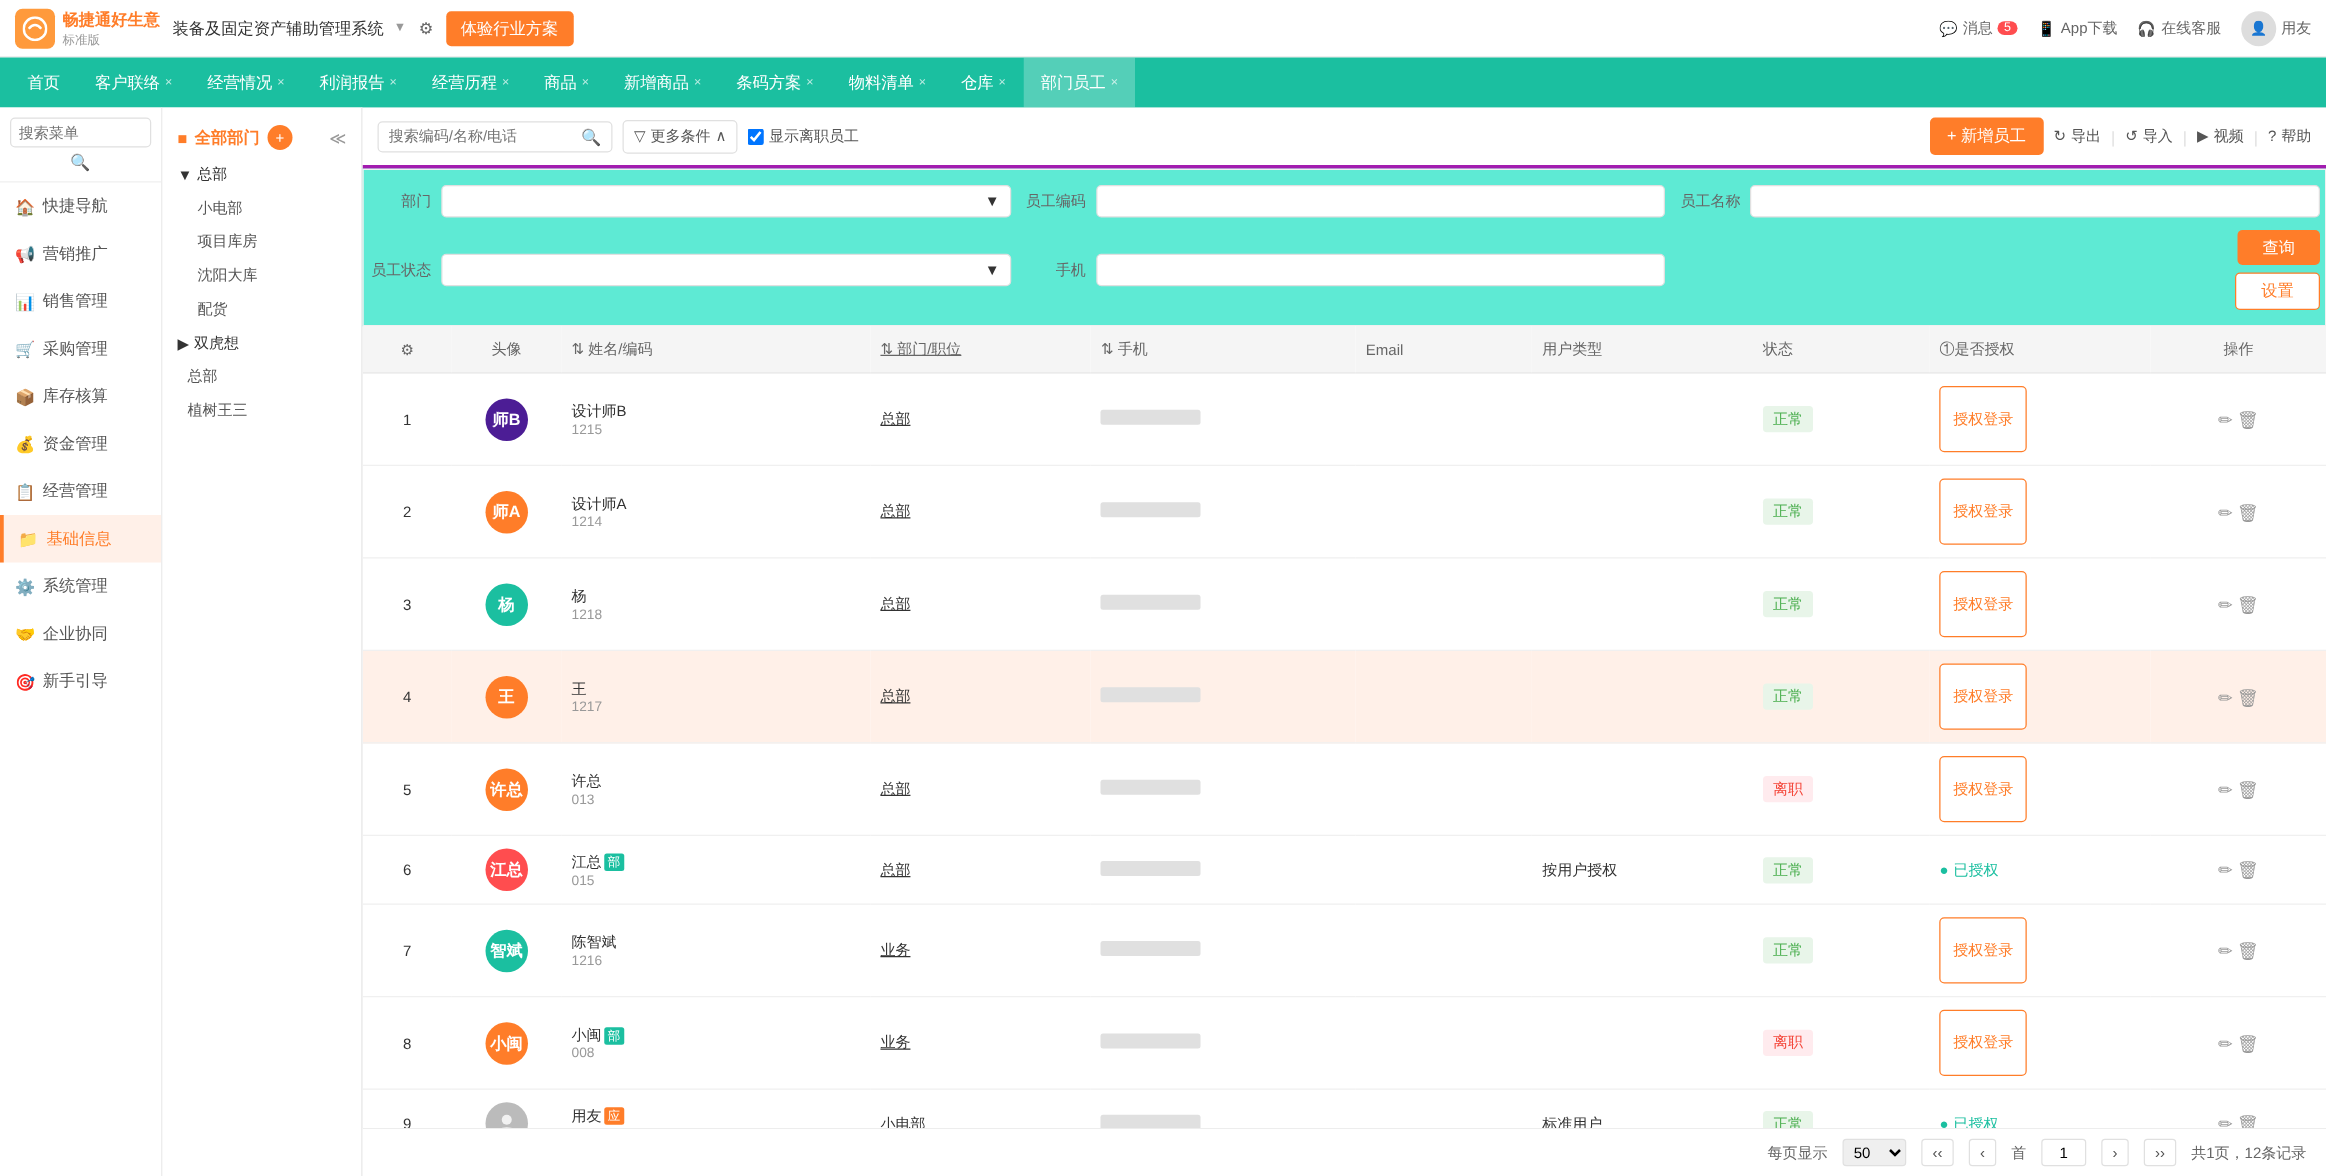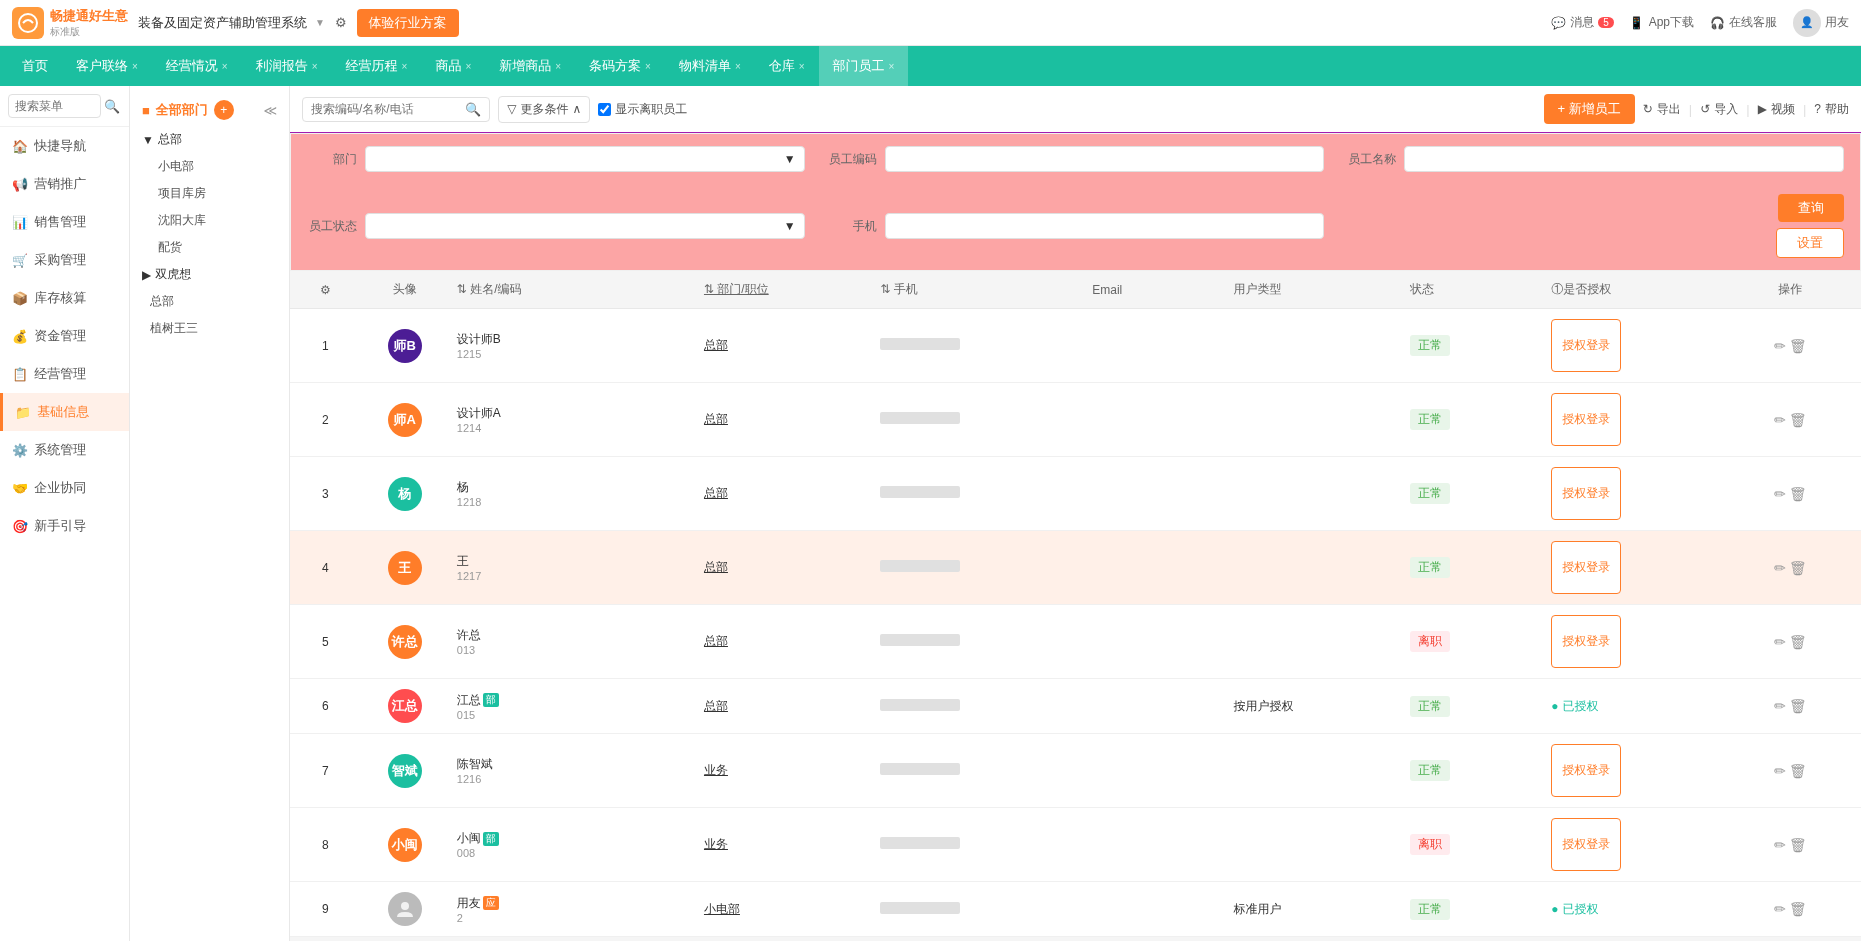--- a/index.html
+++ b/index.html
@@ -55,32 +55,32 @@
     .dept-btn { background: #ff7d29; color: #fff; border: none; border-radius: 50%; width: 20px; height: 20px; font-size: 12px; cursor: pointer; display: flex; align-items: center; justify-content: center; }
     .dept-collapse { color: #999; cursor: pointer; margin-left: auto; }
     .dept-item { padding: 5px 12px 5px 20px; cursor: pointer; font-size: 12px; color: #555; }
     .dept-item.indent1 { padding-left: 28px; }
     .dept-section-title { padding: 5px 12px; font-size: 12px; color: #333; display: flex; align-items: center; gap: 4px; }
 
     
     .content { flex: 1; display: flex; flex-direction: column; overflow: hidden; }
 
     
-    .toolbar { background: #fff; padding: 8px 12px; display: flex; align-items: center; gap: 8px; border-bottom: 1px solid #a21caf; flex-wrap: wrap; }
+    .toolbar { background: #fff; padding: 8px 12px; display: flex; align-items: center; gap: 8px; border-bottom: 3px solid #a21caf; flex-wrap: wrap; }
     .search-box { display: flex; align-items: center; border: 1px solid #e0e0e0; border-radius: 4px; padding: 4px 8px; gap: 4px; background: #fff; }
     .search-box input { border: none; outline: none; font-size: 12px; width: 150px; }
     .filter-btn { display: flex; align-items: center; gap: 4px; color: #555; cursor: pointer; font-size: 12px; padding: 4px 8px; border: 1px solid #e0e0e0; border-radius: 4px; }
     .checkbox-label { display: flex; align-items: center; gap: 4px; font-size: 12px; color: #555; cursor: pointer; }
     .toolbar-right { margin-left: auto; display: flex; align-items: center; gap: 8px; }
     .add-btn { background: #ff7d29; color: #fff; border: none; border-radius: 4px; padding: 6px 14px; font-size: 13px; cursor: pointer; display: flex; align-items: center; gap: 4px; }
     .action-btn { color: #555; cursor: pointer; font-size: 12px; display: flex; align-items: center; gap: 4px; }
     .divider-v { color: #e0e0e0; }
 
     
-    .filter-form { background: #fca5a5; border: 1px solid #f0f0f0; margin: 0; padding: 12px 16px; display: grid; grid-template-columns: 1fr 1fr 1fr; gap: 22px; align-items: center; }
+    .filter-form { background: #5eead4; border: 1px solid #f0f0f0; margin: 0; padding: 12px 4px; display: grid; grid-template-columns: 1fr 1fr 1fr; gap: 10px; align-items: center; }
     .form-row { display: flex; align-items: center; gap: 8px; }
     .form-label { font-size: 12px; color: #666; white-space: nowrap; min-width: 50px; text-align: right; }
     .form-select { flex: 1; border: 1px solid #e0e0e0; border-radius: 4px; padding: 5px 8px; font-size: 12px; outline: none; display: flex; align-items: center; justify-content: space-between; cursor: pointer; background: #fff; }
     .form-input { flex: 1; border: 1px solid #e0e0e0; border-radius: 4px; padding: 5px 8px; font-size: 12px; outline: none; }
     .form-actions { display: flex; flex-direction: column; gap: 6px; align-items: flex-end; }
     .query-btn { background: #ff7d29; color: #fff; border: none; border-radius: 4px; padding: 5px 20px; cursor: pointer; font-size: 13px; }
     .set-btn { background: #fff; color: #ff7d29; border: 1px solid #ff7d29; border-radius: 4px; padding: 5px 20px; cursor: pointer; font-size: 13px; }
 
     
     .table-wrapper { flex: 1; overflow-y: auto; }
@@ -184,21 +184,21 @@
   <div class="nav-tab">新增商品 <span class="close">×</span></div>
   <div class="nav-tab">条码方案 <span class="close">×</span></div>
   <div class="nav-tab">物料清单 <span class="close">×</span></div>
   <div class="nav-tab">仓库 <span class="close">×</span></div>
   <div class="nav-tab active">部门员工 <span class="close">×</span></div>
 </div>
 
 <div class="main-layout">
 
   <div class="sidebar">
-    <div style="padding:8px; border-bottom:1px solid #f0f0f0; display:flex; align-items:center; gap:4px;">
+    <div style="padding:8px; border-bottom:1px solid #f0f0f0; display:flex; align-items:center; gap:4px;flex-direction:column;">
       <input type="text" placeholder="搜索菜单" style="border: 1px solid rgb(224, 224, 224); border-radius: 4px; padding: 4px 6px; font-size: 12px; width: 100%; outline: none;">
       <span style="color:#aaa;">🔍</span>
     </div>
     <div class="sidebar-nav-item">
       <span>🏠</span>
       <span>快捷导航</span>
     </div>
     <div class="sidebar-nav-item">
       <span>📢</span>
       <span>营销推广</span>
@@ -513,14 +513,28 @@
               <td class="col-status"><span class="status-badge status-normal">正常</span></td>
               <td class="col-auth">
                 <span class="authorized"><span style="color:#1bbfa0;">●</span>已授权</span>
               </td>
               <td class="col-op"><span class="op-icon" title="编辑">✏</span> <span class="op-icon" title="删除">🗑</span></td>
             </tr>
           </tbody>
       </table>
     </div>
 
+    <div class="table-footer">
+      <span>每页显示</span>
+      <select style="border:1px solid #e0e0e0;border-radius:3px;padding:2px 4px;font-size:12px;">
+        <option>50</option>
+        <option>100</option>
+      </select>
+      <button class="page-btn">‹‹</button>
+      <button class="page-btn">‹</button>
+      <span>首</span>
+      <input class="page-input" type="text" value="1" style="">
+      <button class="page-btn">›</button>
+      <button class="page-btn">››</button>
+      <span>共1页，12条记录</span>
+    </div>
   </div>
 </div>
 
 </body></html>

